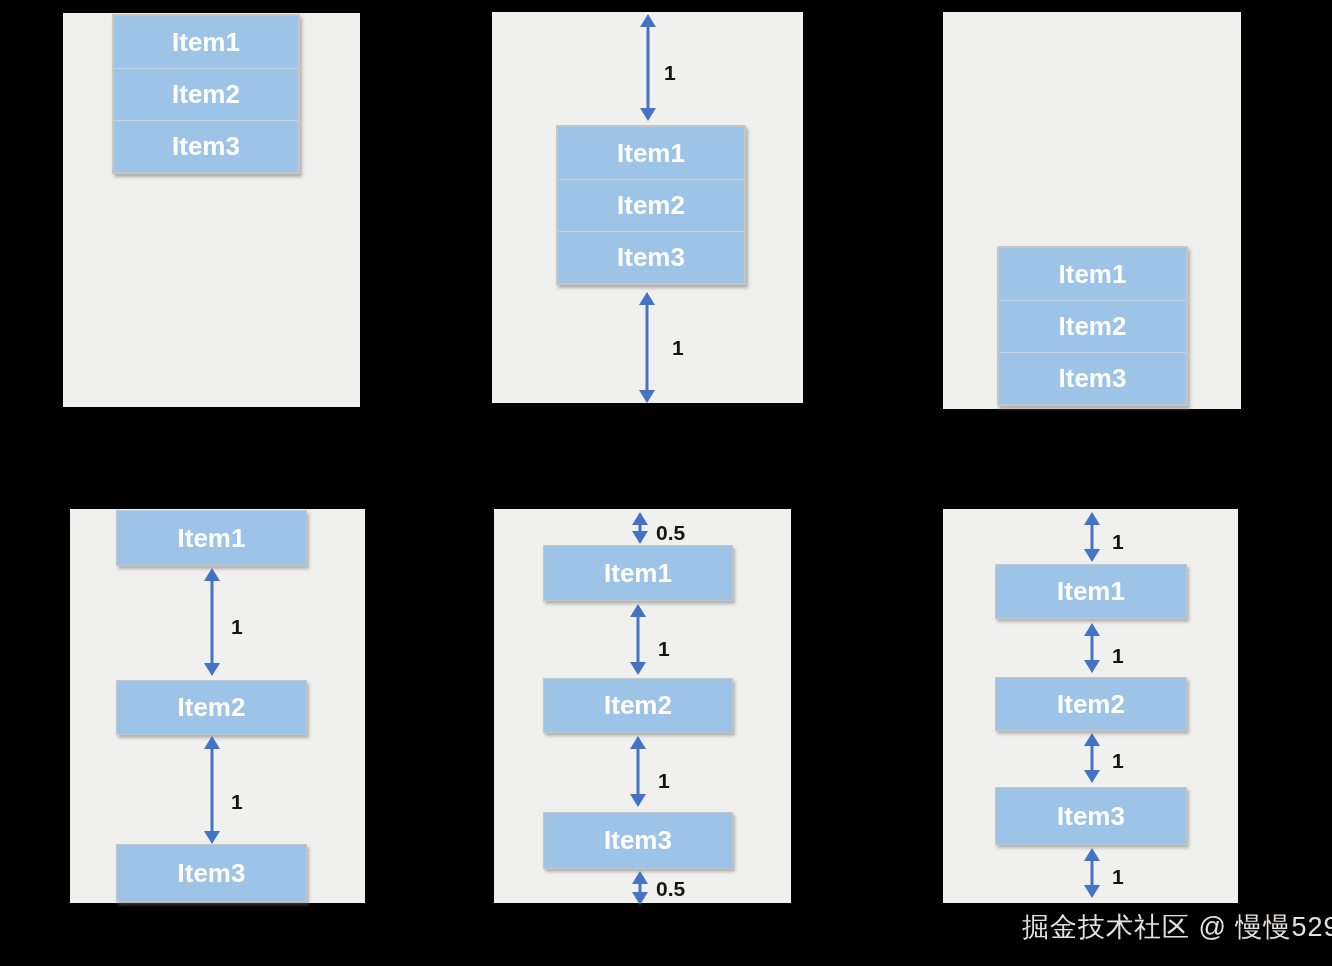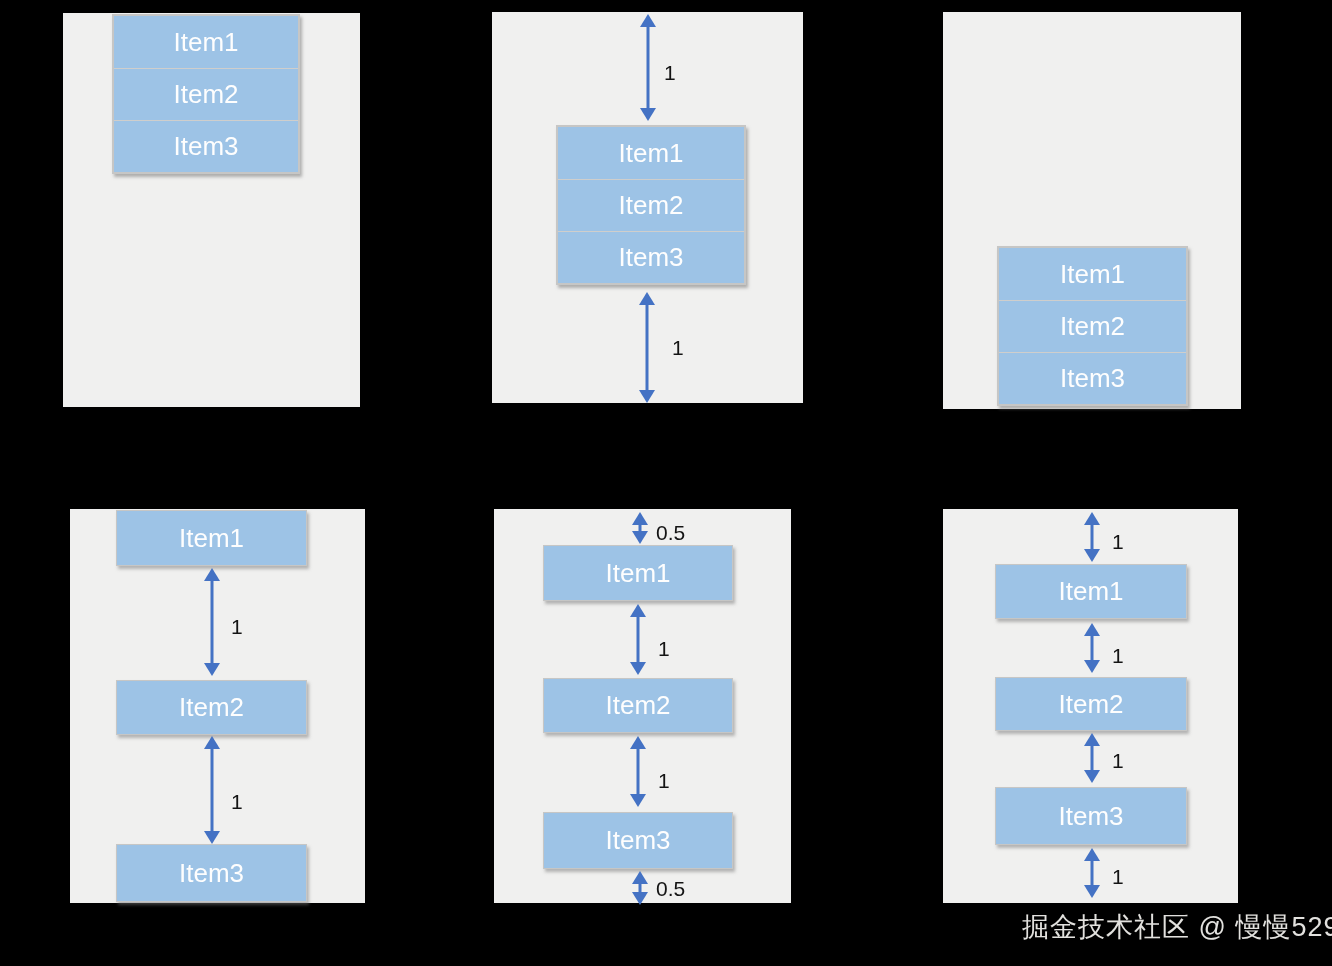--- a/index.html
+++ b/index.html
@@ -4,21 +4,21 @@
 <style>
   :root{
     --background:#000000; --panel:#f0f0ef; --item-fill:#9dc3e6; --item-text:#fefefe;
     --item-border:#c6c6c5; --separator:#cfcecc; --arrow:#4472c4; --gap-label:#141414;
     --watermark:#e2e1de;
   }
   *{box-sizing:border-box; margin:0; padding:0;}
   html,body{background:#000;}
   body{font-family:"Liberation Sans","DejaVu Sans",sans-serif;}
   .canvas{position:relative; width:1332px; height:966px; background:var(--background); overflow:hidden;}
-  .panel{position:absolute; background:var(--panel);}
+  .panel{position:absolute; background:var(--panel);font-weight:bold;}
   
   .stack{position:absolute; border:2px solid var(--item-border);
          box-shadow:2px 3px 3px rgba(120,120,120,.55); background:var(--item-fill);}
   .stack-item{height:52px; background:var(--item-fill); color:var(--item-text);
               font-size:26px; display:flex; align-items:center; justify-content:center;}
   .stack-item + .stack-item{border-top:1px solid var(--separator);}
   
   .free-item{position:absolute; background:var(--item-fill); color:var(--item-text);
              font-size:26px; display:flex; align-items:center; justify-content:center;
              border:1.5px solid var(--item-border); box-shadow:2px 3px 3px rgba(120,120,120,.5);}

